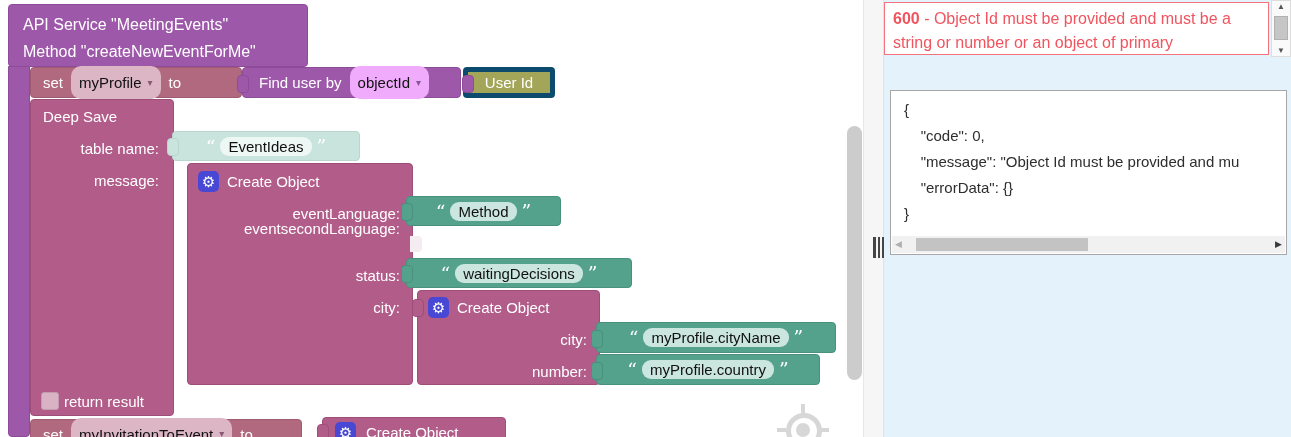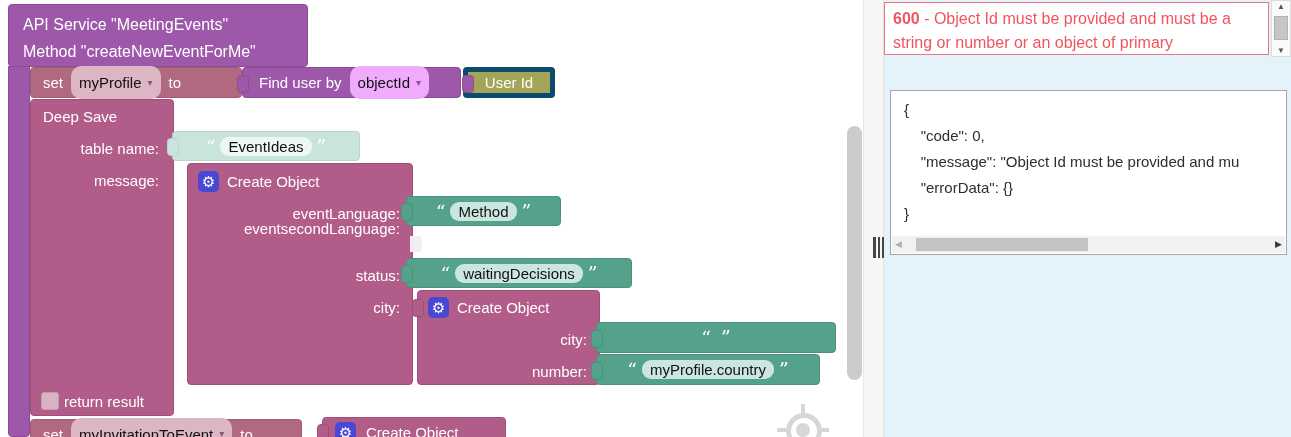--- a/index.html
+++ b/index.html
@@ -153,20 +153,21 @@
       <span class="tab magenta-t" style="top:16px;"></span>
       <span class="gearchip" style="position:absolute;left:10px;top:6px;">⚙</span>
       <span class="abslbl" style="left:39px;top:8px;">Create Object</span>
       <span class="abslbl r" style="right:12px;top:40px;">city:</span>
       <span class="abslbl r" style="right:12px;top:72px;">number:</span>
     </div>
 
     <div class="block teal" style="left:596px;top:322px;width:240px;height:31px;justify-content:center;">
       <span class="tab teal-t"></span>
       <span class="quote">“</span>
+      <span class="pill-str">myProfile.cityName</span>
       <span class="quote">”</span>
     </div>
 
     <div class="block teal" style="left:596px;top:354px;width:224px;height:31px;justify-content:center;">
       <span class="tab teal-t"></span>
       <span class="quote">“</span>
       <span class="pill-str">myProfile.country</span>
       <span class="quote">”</span>
     </div>
 

